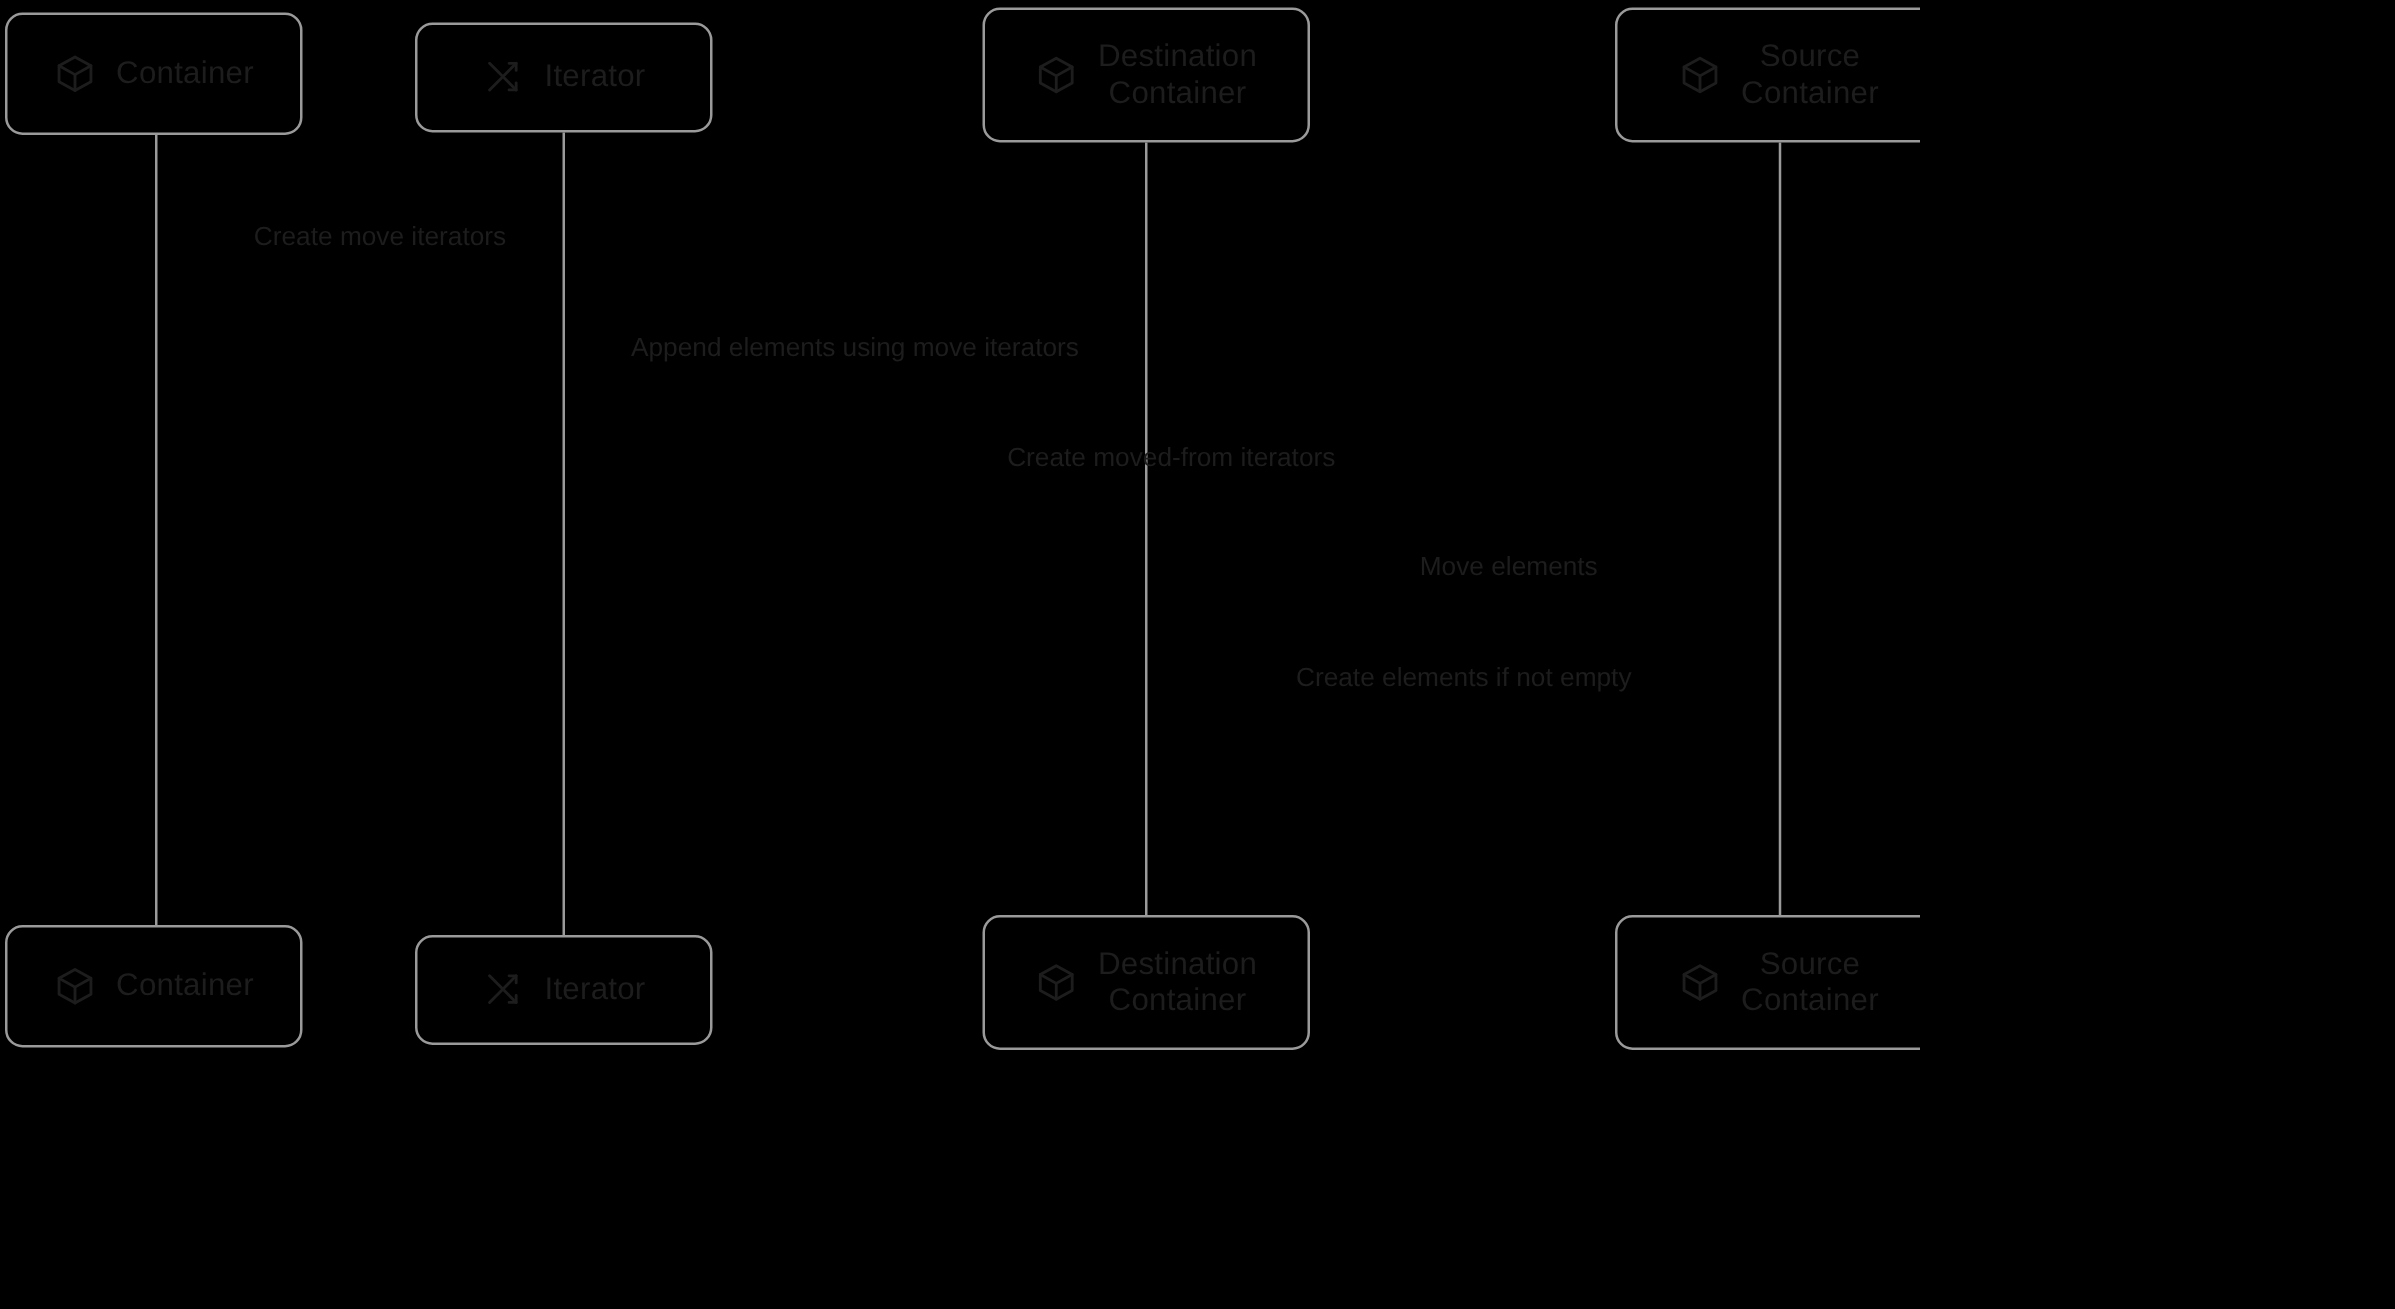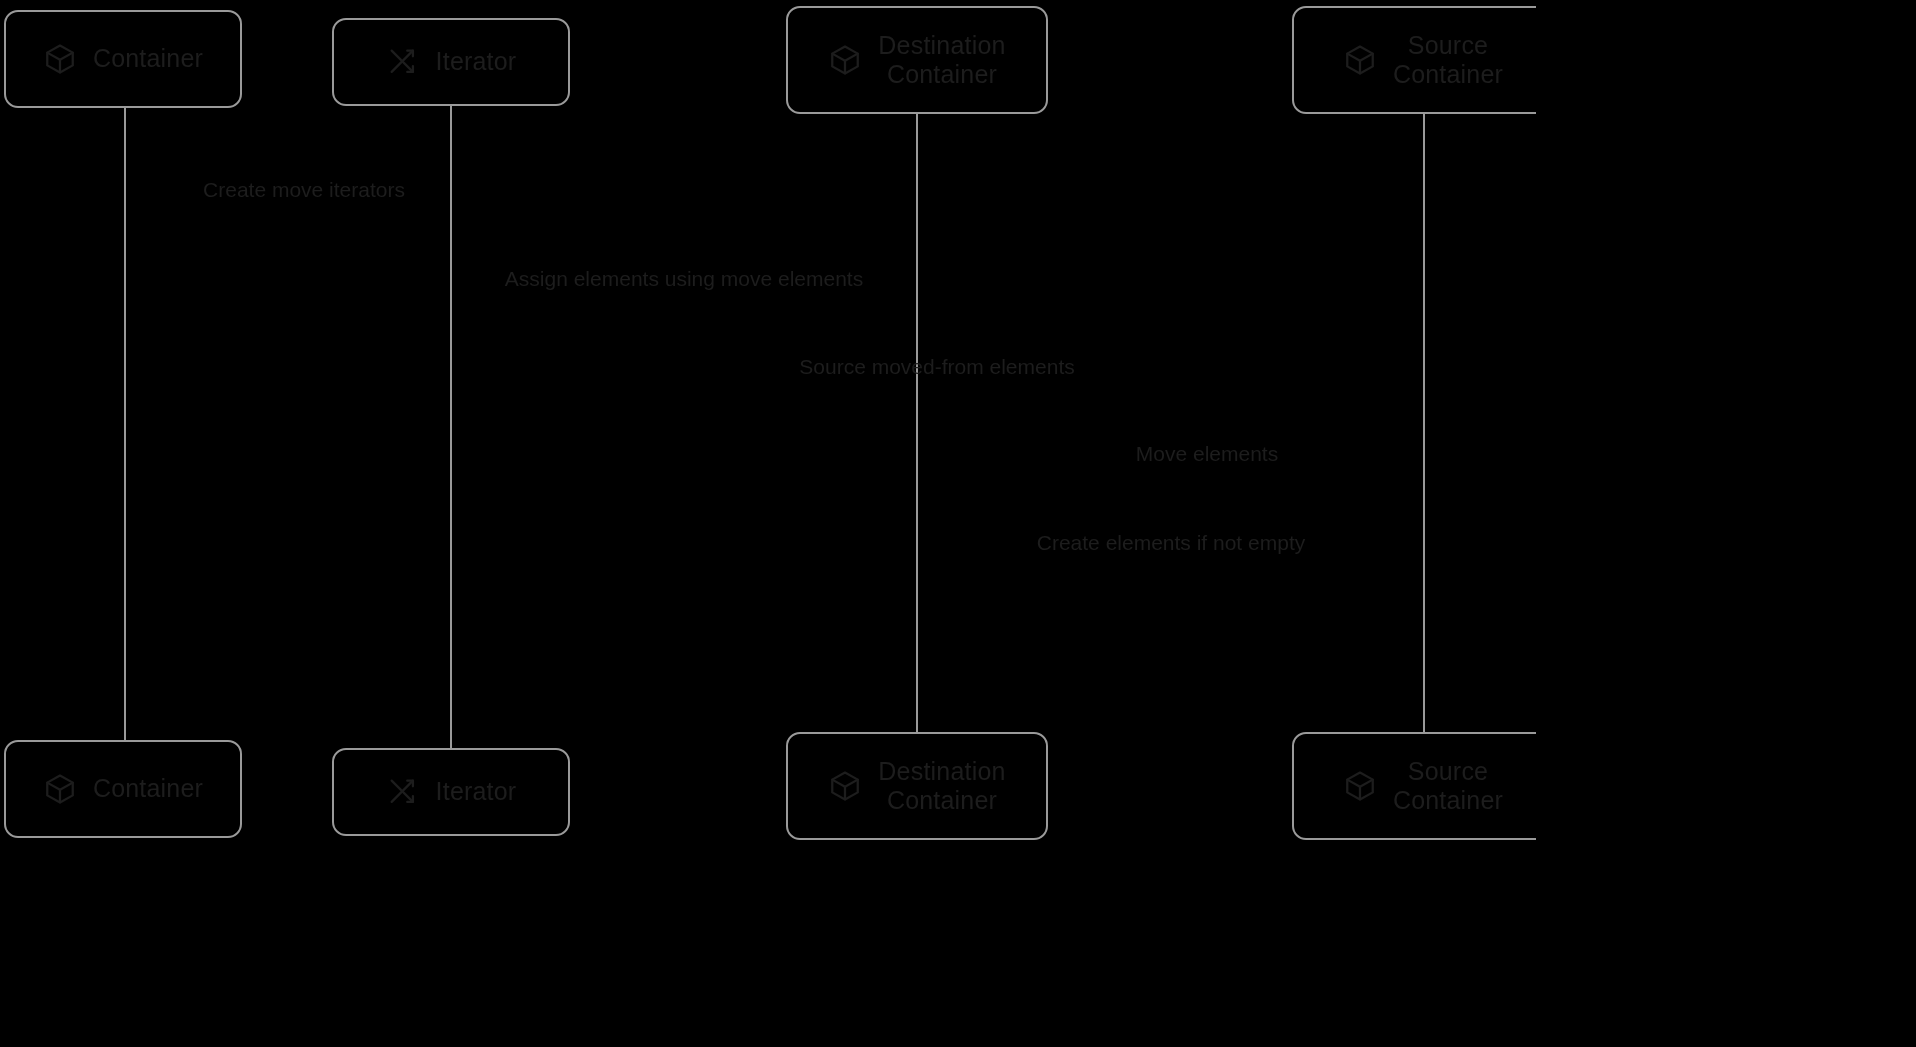--- a/index.html
+++ b/index.html
@@ -158,17 +158,17 @@
         <svg viewBox="0 0 24 24" fill="none" stroke="#1d1d1d" stroke-width="1.6" stroke-linecap="round" stroke-linejoin="round">
           <path d="M21 7.5 12 2.5 3 7.5v9l9 5 9-5z"></path>
           <path d="M3 7.5 12 12.5 21 7.5"></path>
           <path d="M12 12.5V21.5"></path>
         </svg>
       </span>
       <span class="participant-label" style="color: rgb(29, 29, 29);">Source
 Container</span>
     </div>
     <div class="message-label" style="left: 288px; top: 176px; color: rgb(29, 29, 29); margin-left: 16px;">Create move iterators</div>
-    <div class="message-label" style="left: 684px; top: 265px; color: rgb(29, 29, 29);">Assign elements using move elements</div>
-    <div class="message-label" style="left: 937px; top: 353px; color: rgb(29, 29, 29);">Source moved-from elements</div>
+    <div class="message-label" style="left: 684px; top: 265px; color: rgb(29, 29, 29);">Append elements using move iterators</div>
+    <div class="message-label" style="left: 937px; top: 353px; color: rgb(29, 29, 29);">Create moved-from iterators</div>
     <div class="message-label" style="left: 1171px; top: 440px; color: rgb(29, 29, 29); margin-left: 36px;">Move elements</div>
     <div class="message-label" style="left: 1171px; top: 529px; color: rgb(29, 29, 29);">Create elements if not empty</div>
   </div>
 
 </body></html>

